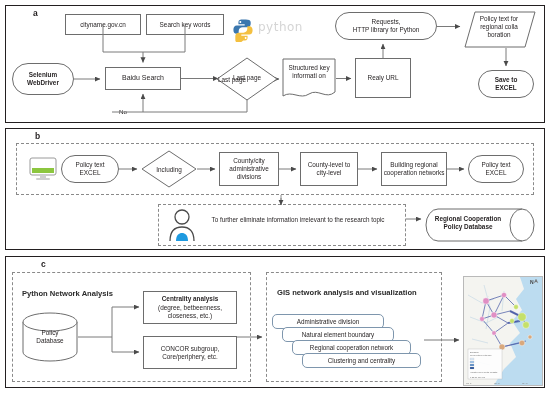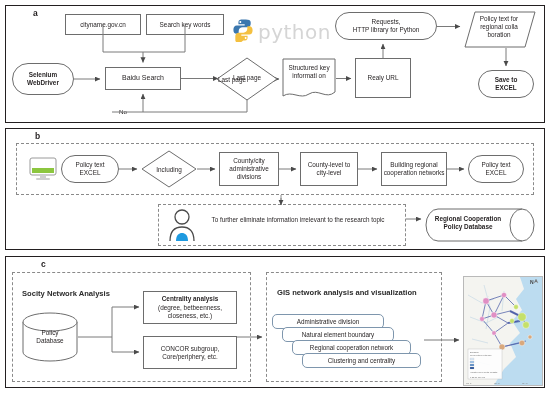--- a/index.html
+++ b/index.html
@@ -13,21 +13,21 @@
         justify-content:center;text-align:center;font-size:6.4px;line-height:1.25;
         color:#231f20;background:#fff;border:1px solid #6d6d6d;}
   .rect{border:1px solid #6d6d6d;}
   .round{border-radius:14px;border:1px solid #6d6d6d;}
   .bold{font-weight:bold;}
   .lbl{position:absolute;font-size:6.2px;color:#231f20;background:#fff;padding:0 1px;white-space:nowrap;}
   svg.ov{position:absolute;left:0;top:0;width:550px;height:393px;overflow:visible;}
   .card{position:absolute;box-sizing:border-box;border:1px solid #7e96ad;border-radius:5px;
         background:#fff;font-size:6.3px;display:flex;align-items:center;justify-content:center;
         color:#231f20;}
-  .pylabel{position:absolute;font-size:20px;color:#d5d5d5;font-family:"DejaVu Sans",sans-serif;letter-spacing:0.5px;}
+  .pylabel{position:absolute;font-size:12px;color:#d5d5d5;font-family:"DejaVu Sans",sans-serif;letter-spacing:0.5px;}
   .doc-txt{position:absolute;font-size:6.4px;line-height:1.25;text-align:center;color:#231f20;}
   .cyl-txt{position:absolute;font-size:6.4px;line-height:1.3;text-align:center;color:#231f20;}
 </style>
 </head>
 <body>
 
 <div class="panel" style="left:5px;top:5px;width:540px;height:118px;"></div>
 <div class="panel-letter" style="left:33px;top:8px;">a</div>
 
 <div class="node round bold" style="left:12px;top:63px;width:62px;height:32px;border-radius:16px;">
@@ -147,21 +147,21 @@
     <path d="M97 1 A12 16 0 0 0 97 33" fill="none" stroke="#6d6d6d" stroke-width="1"></path>
   </svg>
 </div>
 <div class="cyl-txt bold" style="left:428px;top:215px;width:80px;white-space:pre-line;">Regional Cooperation
 Policy Database</div>
 
 <div class="panel" style="left:5px;top:256px;width:540px;height:132px;"></div>
 <div class="panel-letter" style="left:41px;top:259px;">c</div>
 
 <div class="dashed" style="left:12px;top:272px;width:239px;height:110px;"></div>
-<div class="sec-title" style="left:22px;top:289px;">Socity Network Analysis</div>
+<div class="sec-title" style="left:22px;top:289px;">Python Network Analysis</div>
 
 <div style="position:absolute;left:22px;top:312px;width:56px;height:50px;">
   <svg width="56" height="50" viewBox="0 0 56 50">
     <path d="M1 10 V40 A27 9 0 0 0 55 40 V10 Z" fill="#fff" stroke="#6d6d6d" stroke-width="1"></path>
     <ellipse cx="28" cy="10" rx="27" ry="9" fill="#fff" stroke="#6d6d6d" stroke-width="1"></ellipse>
   </svg>
 </div>
 <div class="cyl-txt" style="left:24px;top:329px;width:52px;white-space:pre-line;">Policy
 Database</div>
 

